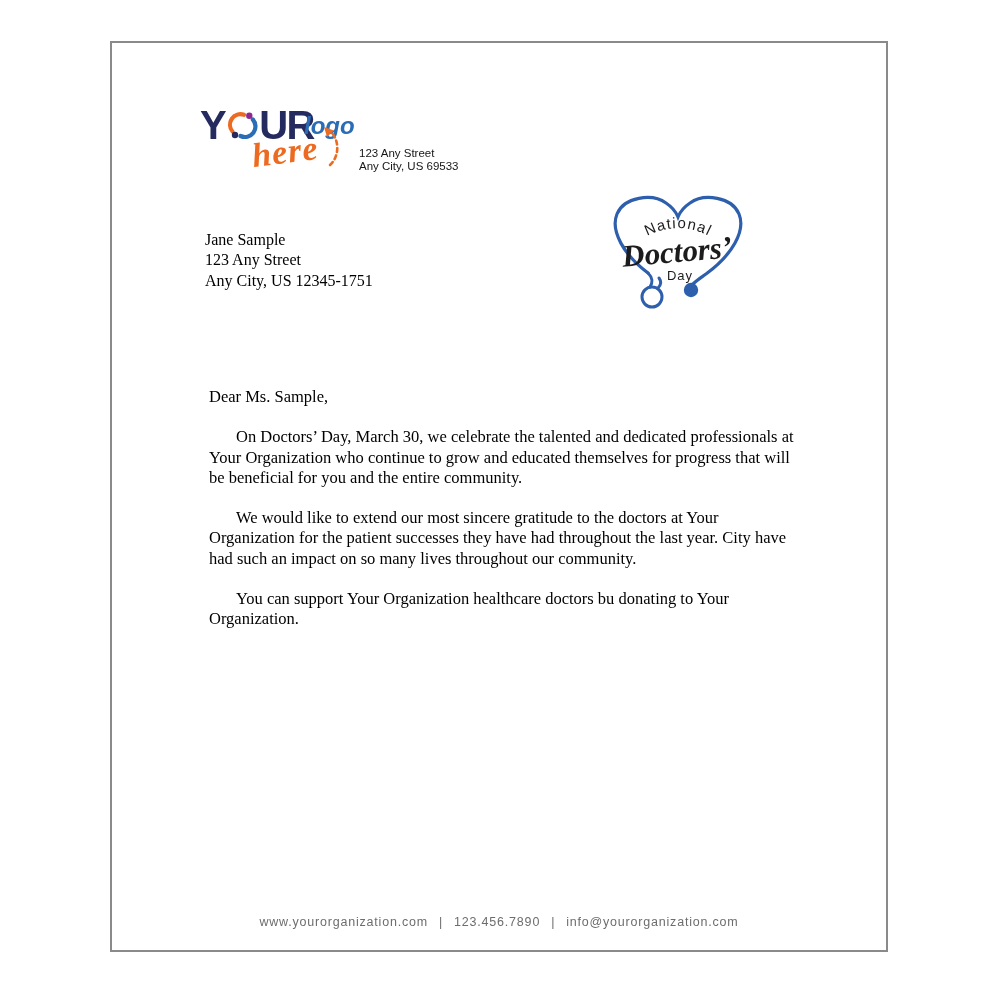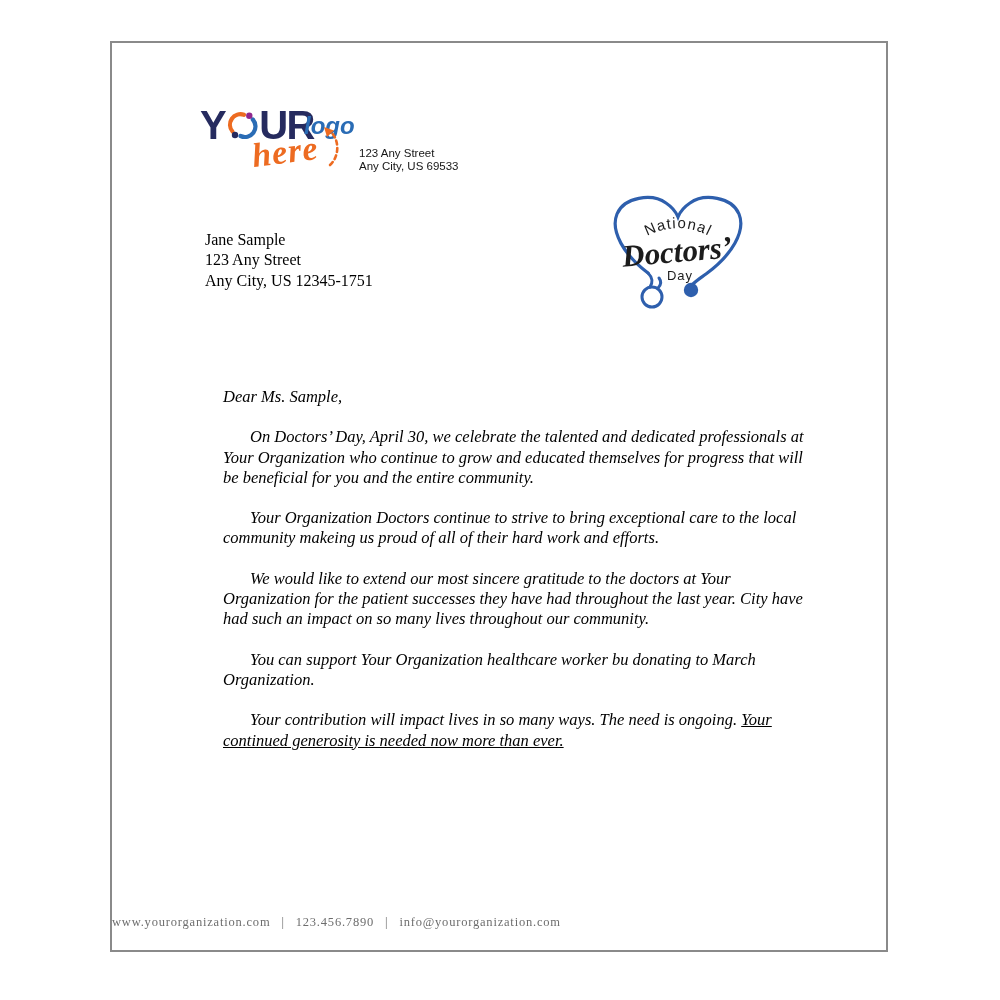--- a/index.html
+++ b/index.html
@@ -41,30 +41,30 @@
   .recipient { position:absolute; left:93px; top:187px; font-size:16px; line-height:20.3px; color:#000; }
 
   
   .dd-logo { position:absolute; left:490px; top:143px; width:150px; height:135px; }
   .dd-script { font-family:"Liberation Serif", serif; font-style:italic; font-weight:bold; font-size:31px; fill:#1c1c1c; }
   .dd-arc   { font-family:"Liberation Sans", sans-serif; font-size:15px; fill:#1c1c1c; letter-spacing:1.2px; }
   .dd-day   { font-family:"Liberation Sans", sans-serif; font-size:13px; fill:#1c1c1c; letter-spacing:1px; }
 
   
   .letter-body { position:absolute; left:93px; top:344px; width:600px; font-size:16.5px; line-height:20.3px; color:#000; }
-  .letter-body p { margin:0 0 20px 18px; text-indent:27px;font-style:italic; }
+  .letter-body p { margin:0 0 20px 4px; text-indent:27px; }
   .letter-body p.salutation { text-indent:0; }
   .letter-body p.bold { font-weight:bold; }
   .letter-body p:last-child { margin-bottom:0; }
   .ul { text-decoration:underline; }
 
   
   .page-footer {
-    position:absolute; left:0; right:0; top:872px; 
-    font-family:Liberation Serif, serif; font-size:12.5px; color:#6d6d6d; letter-spacing:0.8px;
+    position:absolute; left:0; right:0; top:872px; text-align:center;
+    font-family:Liberation Sans, sans-serif; font-size:12.5px; color:#6d6d6d; letter-spacing:0.8px;
   }
   .page-footer .sep { margin:0 11px; color:#6d6d6d; }
 </style>
 </head>
 <body>
 
 <div class="canvas">
   <div class="page">
 
     <div class="brand">
@@ -109,25 +109,23 @@
         <text class="dd-arc" text-anchor="middle">
           <textPath href="#nat-arc" startOffset="50%">National</textPath>
         </text>
         <text class="dd-script" x="76" y="76" text-anchor="middle" transform="rotate(-5 76 76)">Doctors’</text>
         <text class="dd-day" x="78" y="94" text-anchor="middle">Day</text>
       </svg>
     </div>
 
     <div class="letter-body">
       <p class="salutation">Dear Ms. Sample,</p>
-      <p>On Doctors’ Day, April 30, we celebrate the talented and dedicated professionals at Your Organization who continue to grow and educated themselves for progress that will be beneficial for you and the entire community.</p>
-      <p>Your Organization Doctors continue to strive to bring exceptional care to the local community makeing us proud of all of their hard work and efforts.</p>
+      <p>On Doctors’ Day, March 30, we celebrate the talented and dedicated professionals at Your Organization who continue to grow and educated themselves for progress that will be beneficial for you and the entire community.</p>
       <p>We would like to extend our most sincere gratitude to the doctors at Your Organization for the patient successes they have had throughout the last year. City have had such an impact on so many lives throughout our community.</p>
-      <p>You can support Your Organization healthcare worker bu donating to March Organization.</p>
-      <p><span>Your contribution will impact lives in so many ways. The need is ongoing. </span><span class="ul">Your continued generosity is needed now more than ever.</span></p>
+      <p>You can support Your Organization healthcare doctors bu donating to Your Organization.</p>
     </div>
 
     <div class="page-footer">
       <span>www.yourorganization.com</span><span class="sep">|</span><span>123.456.7890</span><span class="sep">|</span><span>info@yourorganization.com</span>
     </div>
 
   </div>
 </div>
 
 </body></html>

